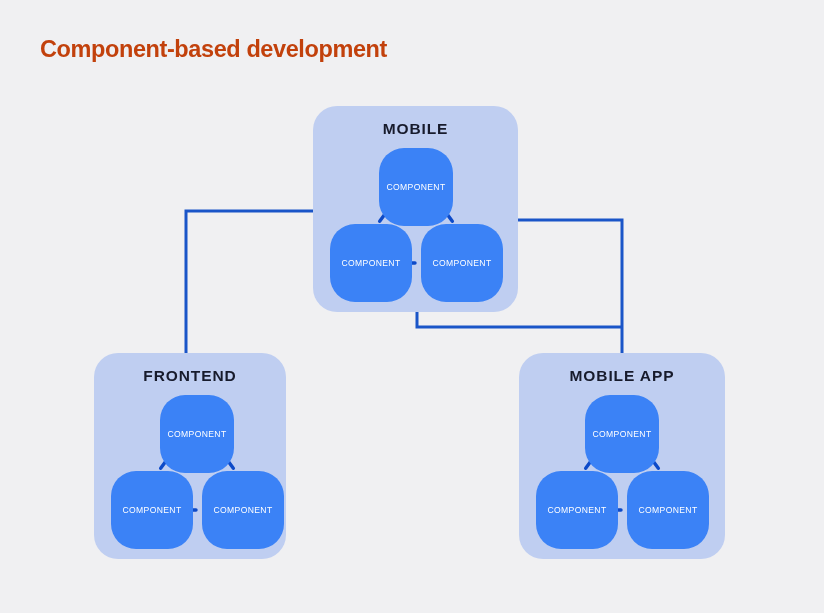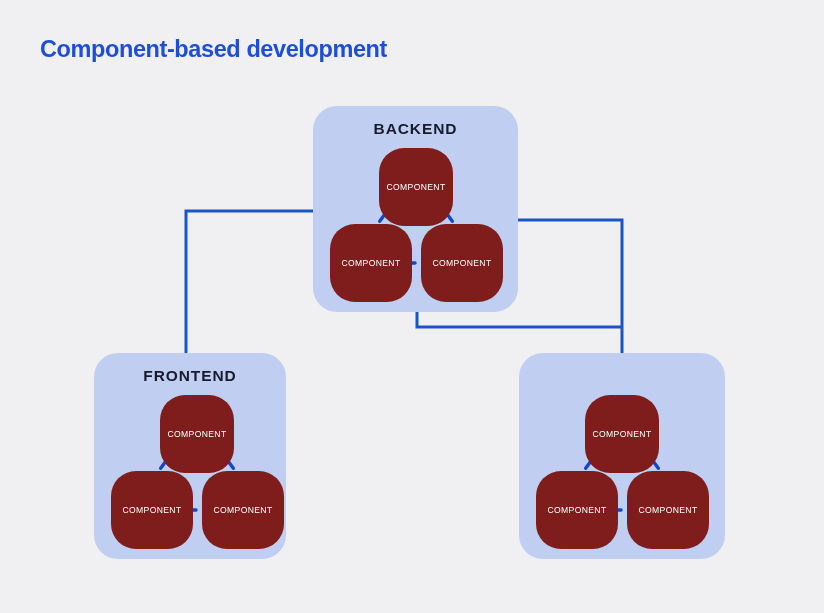--- a/index.html
+++ b/index.html
@@ -23,21 +23,21 @@
     height: 613px;
   }
 
   
   #page-title {
     position: absolute;
     left: 40px;
     top: 36px;
     font-size: 23.5px;
     font-weight: bold;
-    color: #1d4ed8;
+    color: #c2410c;
     letter-spacing: -0.4px;
     white-space: nowrap;
   }
 
   
   #logo {
     position: absolute;
     left: 697px;
     top: 20px;
     width: 112px;
@@ -84,21 +84,21 @@
   
   .cluster {
     position: absolute;
     left: 0; right: 0;
     top: 42px;
     height: 160px;
   }
 
   .comp {
     position: absolute;
-    background: #7f1d1d;
+    background: #3b82f6;
     border-radius: 25px;
     display: flex;
     align-items: center;
     justify-content: center;
   }
   .comp-label {
     color: #ffffff;
     font-size: 8.6px;
     font-weight: 500;
     letter-spacing: 0.35px;
@@ -138,21 +138,21 @@
 
       <path d="M 313 211 L 186 211 L 186 356"></path>
 
       <path d="M 518 220 L 622 220 L 622 356"></path>
 
       <path d="M 417 312 L 417 327 L 622 327"></path>
     </g>
   </svg>
 
   <div class="panel" id="panel-backend">
-    <div class="panel-title">BACKEND</div>
+    <div class="panel-title">MOBILE</div>
 
     <div class="cluster">
       <svg class="links" viewBox="0 0 206 160" xmlns="http://www.w3.org/2000/svg">
         <path class="link-dash" d="M 72 66 L 50 96"></path>
         <path class="link-dash" d="M 134 66 L 156 96"></path>
         <path class="link-dash" d="M 93 115 L 113 115"></path>
       </svg>
       <div class="comp top">
         <span class="comp-label">COMPONENT</span>
       </div>
@@ -180,20 +180,21 @@
       <div class="comp left">
         <span class="comp-label">COMPONENT</span>
       </div>
       <div class="comp right">
         <span class="comp-label">COMPONENT</span>
       </div>
     </div>
   </div>
 
   <div class="panel" id="panel-mobile">
+    <div class="panel-title">MOBILE APP</div>
 
     <div class="cluster">
       <svg class="links" viewBox="0 0 206 160" xmlns="http://www.w3.org/2000/svg">
         <path class="link-dash" d="M 72 66 L 50 96"></path>
         <path class="link-dash" d="M 134 66 L 156 96"></path>
         <path class="link-dash" d="M 93 115 L 113 115"></path>
       </svg>
       <div class="comp top">
         <span class="comp-label">COMPONENT</span>
       </div>

